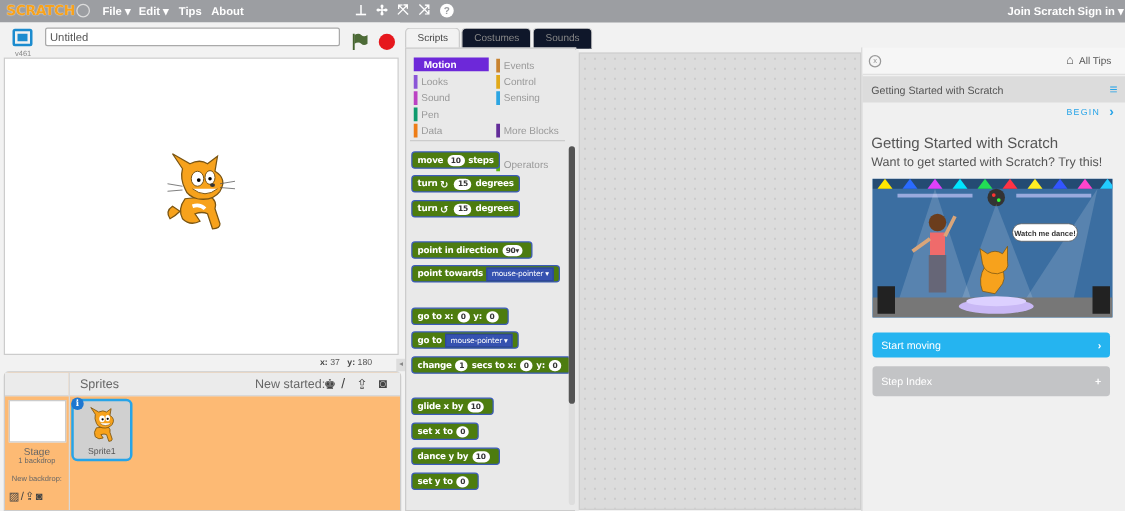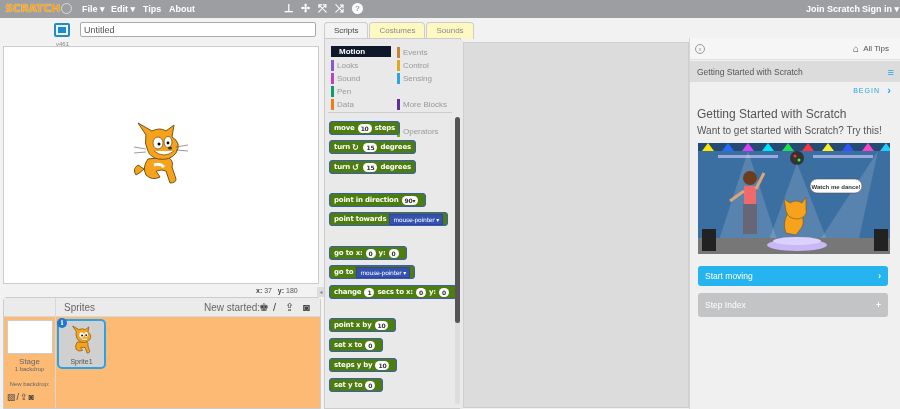--- a/index.html
+++ b/index.html
@@ -4,21 +4,21 @@
 <style>
   * { box-sizing: border-box; margin: 0; padding: 0; }
   html, body { width: 900px; height: 409px; overflow: hidden; background: #f2f2f2; font-family: "Liberation Sans", sans-serif; }
   .topbar { position: absolute; left: 0; top: 0; width: 900px; height: 18px; background: #9c9ea2; display: flex; align-items: center; color: #fff; font-size: 9px; font-weight: bold; }
   .logo { position: absolute; left: 5px; top: 2px; color: #f7a21c; font-weight: bold; font-size: 11px; letter-spacing: -0.3px; font-family: "DejaVu Sans", sans-serif; text-shadow: 0 0 1px #fff; }
   .globe { position: absolute; left: 61px; top: 3px; width: 11px; height: 11px; border-radius: 50%; border: 1.5px solid #dcdcdc; }
   .menu { position: absolute; top: 4px; color: #fff; font-size: 9px; font-weight: bold; }
   .tool { position: absolute; top: 2px; color: #fff; font-size: 11px; }
   .right-menu { position: absolute; top: 4px; font-size: 9px; font-weight: bold; color: #fff; }
 
-  .stage-header { position: absolute; left: 0; top: 18px; width: 320px; height: 29px; background: #f2f2f2; margin-left: 44px; }
+  .stage-header { position: absolute; left: 0; top: 18px; width: 320px; height: 29px; background: #f2f2f2; }
   .fs-btn { position: absolute; left: 10px; top: 5px; width: 16px; height: 14px; border: 2px solid #1c8ccf; border-radius: 2px; }
   .fs-btn::after { content: ""; position: absolute; left: 2px; top: 2px; width: 8px; height: 6px; background: #1c8ccf; }
   .version { position: absolute; left: 12px; top: 23px; font-size: 6px; color: #888; }
   .title-input { position: absolute; left: 36px; top: 4px; width: 236px; height: 15px; border: 1px solid #aaa; border-radius: 2px; background: #fff; font-size: 9px; padding-left: 3px; color: #555; font-family: "Liberation Sans", sans-serif; }
   .green-flag { position: absolute; left: 281px; top: 8px; width: 14px; height: 14px; }
   .stop-btn { position: absolute; left: 303px; top: 9px; width: 13px; height: 13px; border-radius: 50%; background: #e6171d; }
 
   .stage { position: absolute; left: 3px; top: 46px; width: 316px; height: 238px; background: #fff; border: 1px solid #ccc; }
   .cat { position: absolute; left: 126px; top: 74px; }
 
@@ -33,21 +33,21 @@
   .new-sprite { position: absolute; left: 148px; top: 4px; font-size: 10px; color: #666; }
   .sp-icon { position: absolute; top: 3px; font-size: 11px; color: #444; }
   .stage-thumb { position: absolute; left: 3px; top: 22px; width: 46px; height: 34px; background: #fff; border: 1px solid #ccc; }
   .stage-label { position: absolute; left: 0; width: 51px; text-align: center; color: #666; }
   .stage-divider { position: absolute; left: 51px; top: 19px; width: 1px; bottom: 0; background: #d8d8d8; }
   .sprite-tile { position: absolute; left: 53px; top: 21px; width: 49px; height: 50px; background: #d0d0d0; border: 2px solid #27a4e8; border-radius: 5px; }
   .info-badge { position: absolute; left: -2px; top: -3px; width: 10px; height: 10px; border-radius: 50%; background: #1f77d0; color: #fff; font-size: 7px; font-weight: bold; text-align: center; line-height: 10px; font-family: "DejaVu Serif", serif; }
   .sprite-name { position: absolute; left: 0; right: 0; bottom: 2px; text-align: center; font-size: 7px; color: #555; }
 
   .tabs { position: absolute; left: 324px; top: 22px; height: 17px; display: flex; }
-  .tab { height: 17px; padding: 0 9px; font-size: 8px; color: #888; background: #fef9c3; border: 1px solid #ccc; border-bottom: none; border-radius: 4px 4px 0 0; margin-right: 1px; line-height: 16px; }
+  .tab { height: 17px; padding: 0 9px; font-size: 8px; color: #888; background: #0f172a; border: 1px solid #ccc; border-bottom: none; border-radius: 4px 4px 0 0; margin-right: 1px; line-height: 16px; }
   .tab.active { background: #f2f2f2; color: #444; }
 
   .palette { position: absolute; left: 324px; top: 38px; width: 137px; height: 371px; background: #e9e9e9; border: 1px solid #ccc; }
   .cat-grid { position: absolute; left: 4px; top: 5px; width: 130px; }
   .cat-item { position: absolute; height: 11px; font-size: 8px; color: #999; padding-left: 6px; line-height: 11px; width: 60px; }
   .cat-item .bar { position: absolute; left: 0; top: 0; width: 3px; height: 11px; }
   .cat-item.active { color: #fff; font-weight: bold; padding-left: 8px; }
   .pal-sep { position: absolute; left: 3px; right: 8px; top: 73px; height: 1px; background: #ccc; }
   .pal-scroll { position: absolute; left: 130px; top: 78px; width: 5px; height: 206px; background: #555; border-radius: 3px; }
   .pal-scroll-track { position: absolute; left: 130px; top: 78px; width: 5px; bottom: 4px; background: #ddd; border-radius: 3px; }
@@ -163,21 +163,21 @@
 </div>
 
 <div class="tabs">
   <div class="tab active">Scripts</div>
   <div class="tab">Costumes</div>
   <div class="tab">Sounds</div>
 </div>
 
 <div class="palette">
   <div class="cat-grid">
-    <div class="cat-item active" style="left:2px; top:2px; width:60px; background:#0f172a;"><span>Motion</span></div>
+    <div class="cat-item active" style="left:2px; top:2px; width:60px; background:#6d28d9;"><span>Motion</span></div>
     <div class="cat-item" style="left:2px; top:16px;"><span class="bar" style="background:#8a55d7"></span><span>Looks</span></div>
     <div class="cat-item" style="left:2px; top:29px;"><span class="bar" style="background:#bb42c3"></span><span>Sound</span></div>
     <div class="cat-item" style="left:2px; top:42px;"><span class="bar" style="background:#0e9a6c"></span><span>Pen</span></div>
     <div class="cat-item" style="left:2px; top:55px;"><span class="bar" style="background:#ee7d16"></span><span>Data</span></div>
     <div class="cat-item" style="left:68px; top:3px;"><span class="bar" style="background:#c88330"></span><span>Events</span></div>
     <div class="cat-item" style="left:68px; top:16px;"><span class="bar" style="background:#e1a91a"></span><span>Control</span></div>
     <div class="cat-item" style="left:68px; top:29px;"><span class="bar" style="background:#2ca5e2"></span><span>Sensing</span></div>
     <div class="cat-item" style="left:68px; top:42px;margin-top:40px;"><span class="bar" style="background:#5cb712"></span><span>Operators</span></div>
     <div class="cat-item" style="left:68px; top:55px;"><span class="bar" style="background:#632d99"></span><span>More Blocks</span></div>
   </div>
@@ -220,29 +220,29 @@
   </div>
   <div class="block" style="top:246px">
     <span>change</span>
       <span class="num">1</span>
       <span>secs to x:</span>
       <span class="num">0</span>
       <span>y:</span>
       <span class="num">0</span>
   </div>
   <div class="block" style="top:279px">
-    <span>point x by</span>
+    <span>glide x by</span>
       <span class="num">10</span>
   </div>
   <div class="block" style="top:299px">
     <span>set x to</span>
       <span class="num">0</span>
   </div>
   <div class="block" style="top:319px">
-    <span>steps y by</span>
+    <span>dance y by</span>
       <span class="num">10</span>
   </div>
   <div class="block" style="top:339px">
     <span>set y to</span>
       <span class="num">0</span>
   </div>
 
   <div class="pal-scroll-track"></div>
   <div class="pal-scroll"></div>
 </div>

